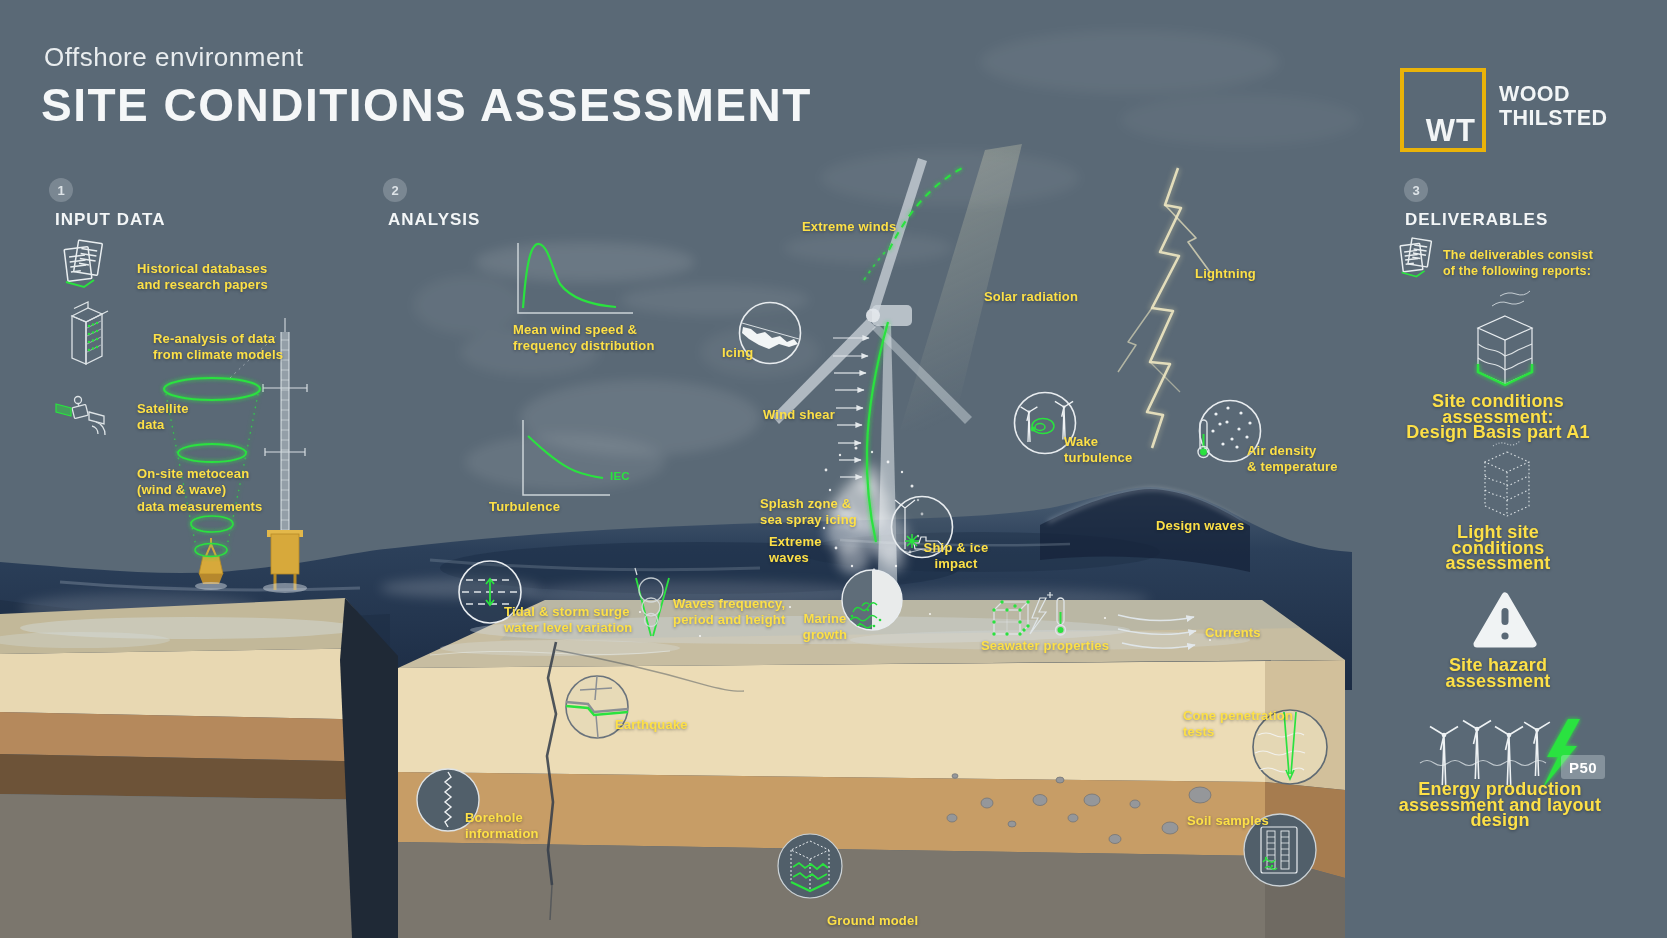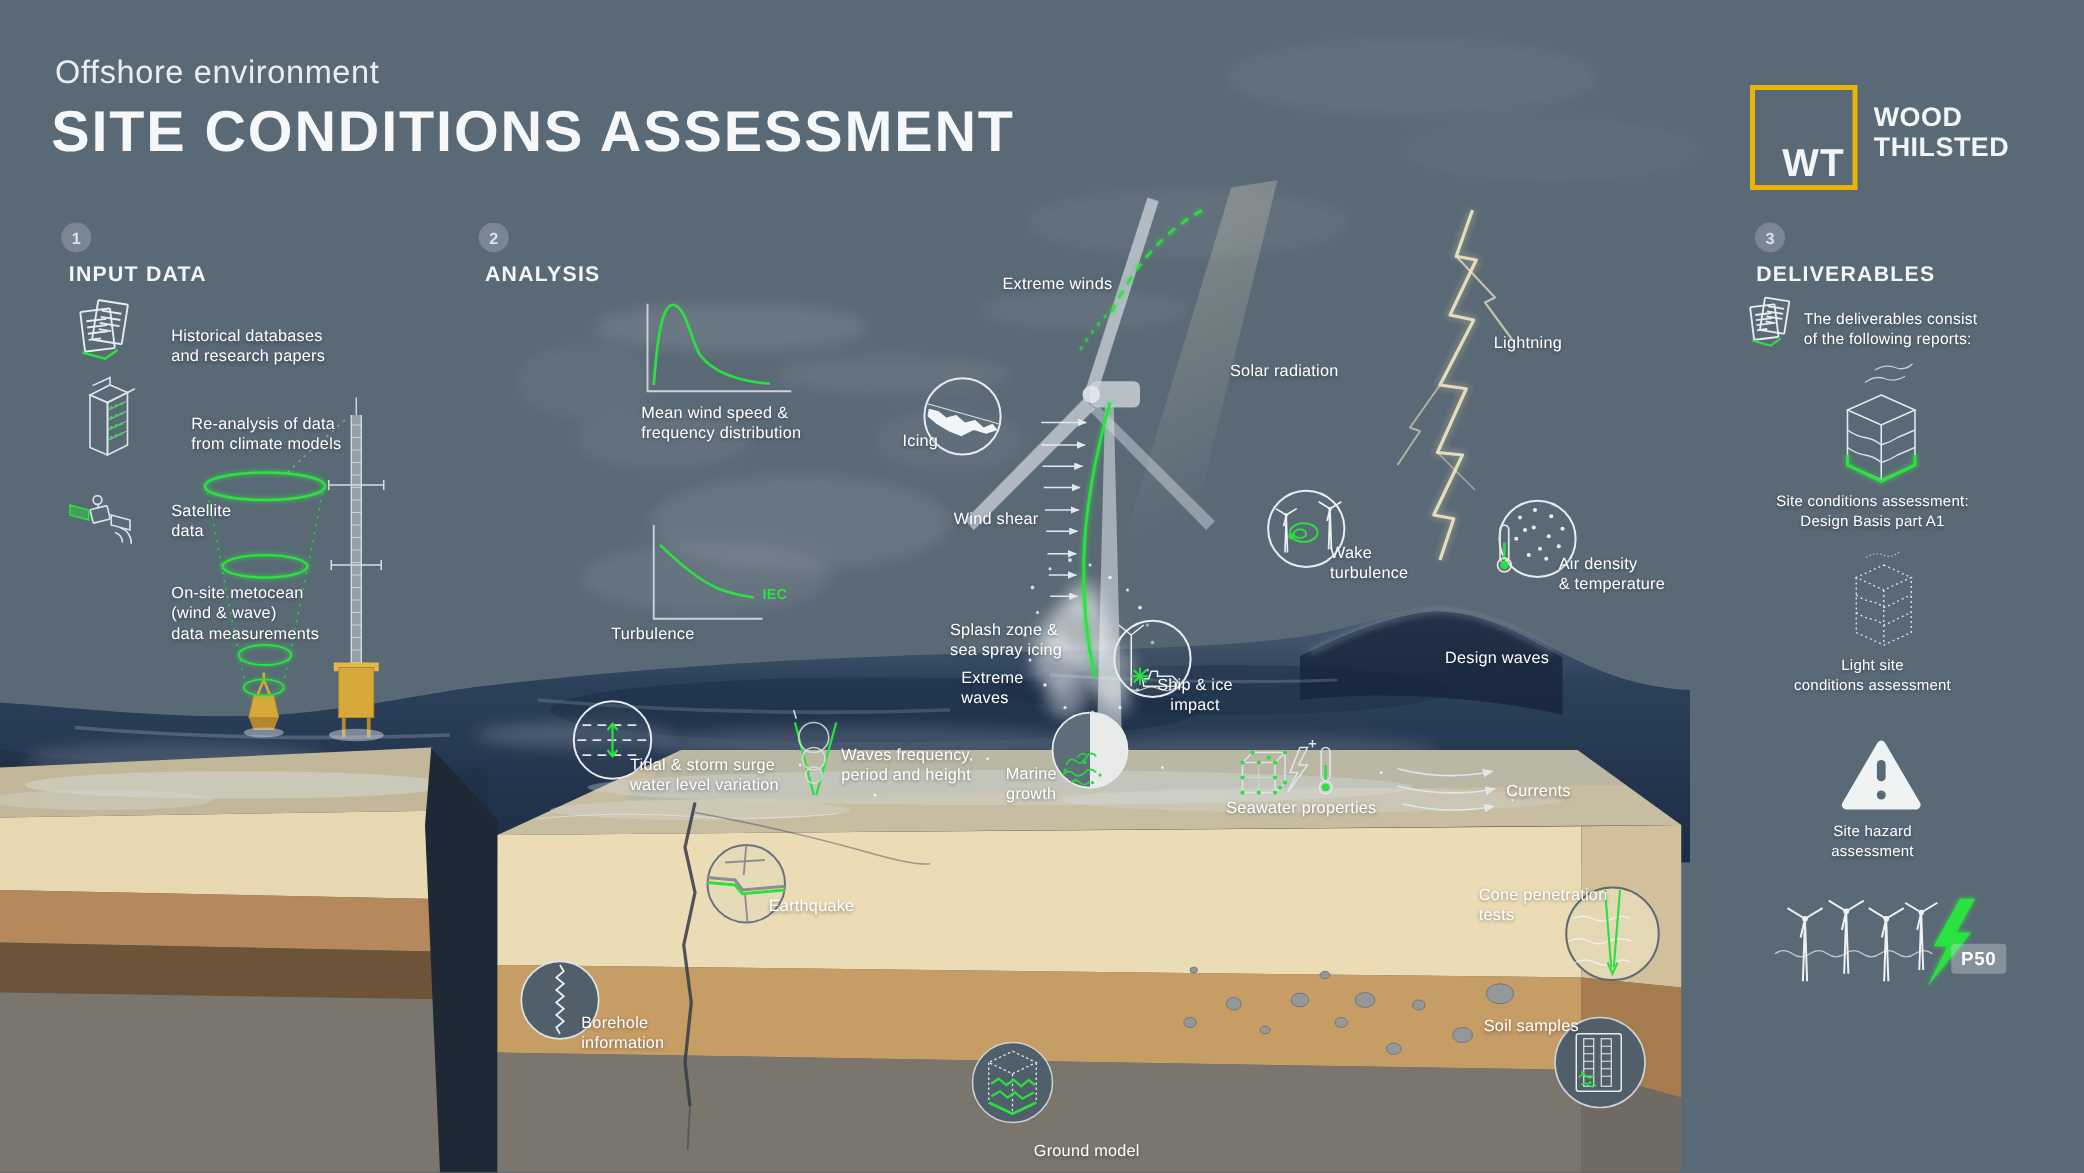--- a/index.html
+++ b/index.html
@@ -1,19 +1,19 @@
 <!DOCTYPE html>
 <html><head>
 <meta charset="utf-8">
 <style>
   html,body{margin:0;padding:0;width:1667px;height:938px;overflow:hidden;
     background:#5a6976;font-family:"Liberation Sans",sans-serif;}
   .stage{position:absolute;inset:0;width:1667px;height:938px;}
   svg.scene{position:absolute;left:0;top:0;width:1667px;height:938px;}
-  .lbl{position:absolute;color:#ffffff;font-size:13px;font-weight:400;line-height:1.25;
+  .lbl{position:absolute;color:#fde047;font-size:13px;font-weight:700;line-height:1.25;
     white-space:pre-line;letter-spacing:.2px;text-shadow:0 1px 3px rgba(15,25,35,.45);}
   .lbl.r{text-align:center}
   .lbl.c{text-align:center}
   .lbl.green{color:#2ae23f;text-shadow:none;font-size:11.5px;font-weight:700;}
   .eyebrow{position:absolute;left:44px;top:42px;font-size:26px;font-weight:400;
     color:#e9edef;letter-spacing:.5px;}
   .big-title{position:absolute;left:41px;top:78px;font-size:46px;font-weight:700;color:#f5f7f8;
     letter-spacing:1.5px;}
   .sec-title{position:absolute;font-size:17px;font-weight:700;color:#f3f6f7;letter-spacing:1px;}
   .badge{position:absolute;width:24px;height:24px;border-radius:50%;background:rgba(175,185,193,.38);
@@ -21,21 +21,21 @@
   .logo-box{position:absolute;left:1400px;top:68px;width:86px;height:84px;border:4px solid #eab308;
     box-sizing:border-box;}
   .logo-box span{position:absolute;right:6px;bottom:2px;font-size:31px;font-weight:700;color:#f2f5f6;
     letter-spacing:1px;line-height:1;}
   .company{position:absolute;left:1499px;top:83px;font-size:21.5px;font-weight:700;color:#f2f5f6;
     line-height:23.5px;letter-spacing:.4px;white-space:pre-line;}
   .p50{position:absolute;left:1561px;top:755px;width:44px;height:24px;border-radius:3px;
     background:rgba(225,232,236,.32);color:#fff;font-size:15px;font-weight:700;
     display:flex;align-items:center;justify-content:center;letter-spacing:.5px;}
   .intro{font-size:12.5px;line-height:15.5px;}
-  .small{font-size:12px;line-height:15.5px;}
+  .small{font-size:18px;line-height:15.5px;}
 </style>
 </head>
 <body>
 
 <div class="stage">
 
 <svg class="scene" viewBox="0 0 1667 938">
   <defs>
     <linearGradient id="seaG" x1="0" y1="0" x2="0" y2="1">
       <stop offset="0" stop-color="#4d6074"></stop>
@@ -604,15 +604,18 @@
 <div class="lbl" style="left:1187px;top:813px">Soil samples</div>
 
 <div class="lbl intro" style="left:1443px;top:248px">The deliverables consist
 of the following reports:</div>
 <div class="lbl c small" style="left:1398px;top:394px;width:200px">Site conditions assessment:
 Design Basis part A1</div>
 <div class="lbl c small" style="left:1398px;top:525px;width:200px">Light site
 conditions assessment</div>
 <div class="lbl c small" style="left:1398px;top:658px;width:200px">Site hazard
 assessment</div>
+<div class="lbl c small" style="left:1398px;top:782px;width:204px">Energy production
+assessment and layout
+design</div>
 <div class="p50">P50</div>
 
 </div>
 
 </body></html>

